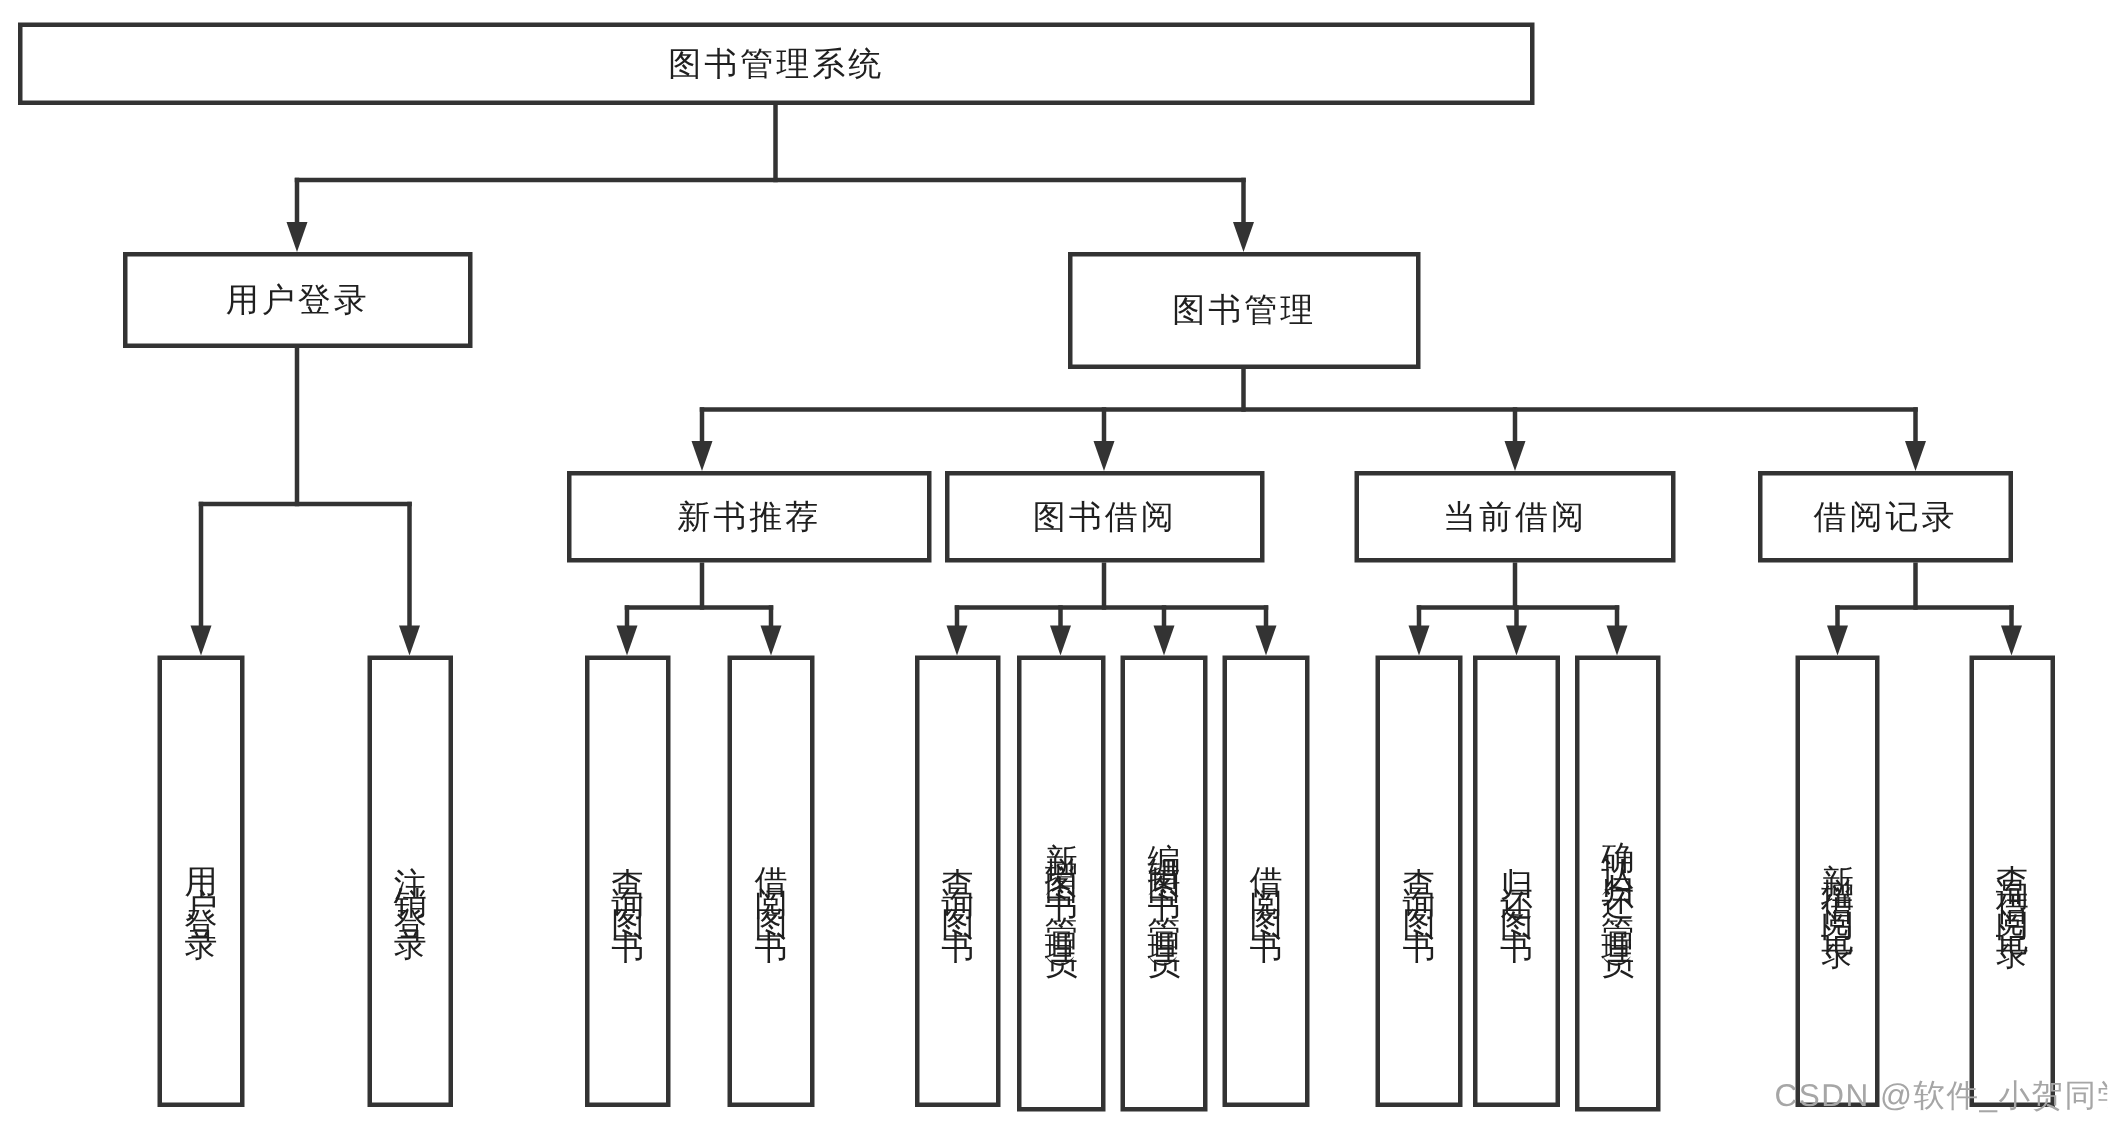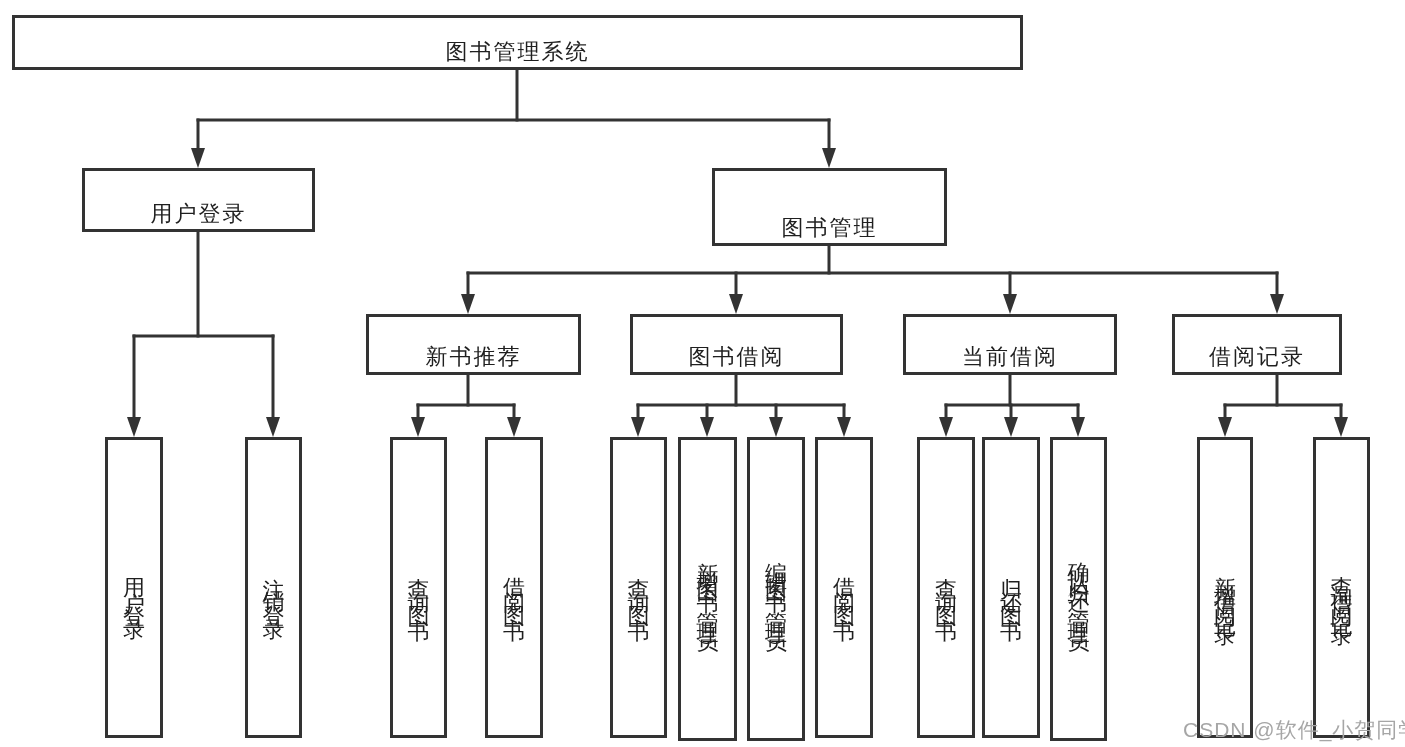--- a/index.html
+++ b/index.html
@@ -23,21 +23,21 @@
     left:0;top:0;
     width:1405px;height:747px;
     pointer-events:none;
   }
   .hbox{
     position:absolute;
     box-sizing:border-box;
     background:var(--fill);
     border:3px solid var(--border);
     display:flex;
-    align-items:flex-end;
+    align-items:center;
     justify-content:center;
   }
   .hbox .lbl{
     font-size:22px;
     letter-spacing:2px;
     color:var(--text);
     white-space:nowrap;
   }
   .vbox{
     position:absolute;
@@ -132,21 +132,21 @@
     <span class="lbl">图书管理系统</span>
   </div>
 
   <div class="hbox" style="left:82px;top:168px;width:233px;height:64px">
     <span class="lbl">用户登录</span>
   </div>
   <div class="hbox" style="left:712px;top:168px;width:235px;height:78px">
     <span class="lbl">图书管理</span>
   </div>
 
-  <div class="hbox" style="left:366px;top:314px;width:215px;height:61px">
+  <div class="hbox" style="left:378px;top:314px;width:243px;height:61px">
     <span class="lbl">新书推荐</span>
   </div>
   <div class="hbox" style="left:903px;top:314px;width:214px;height:61px">
     <span class="lbl">当前借阅</span>
   </div>
   <div class="hbox" style="left:630px;top:314px;width:213px;height:61px">
     <span class="lbl">图书借阅</span>
   </div>
   <div class="hbox" style="left:1172px;top:314px;width:170px;height:61px">
     <span class="lbl">借阅记录</span>

